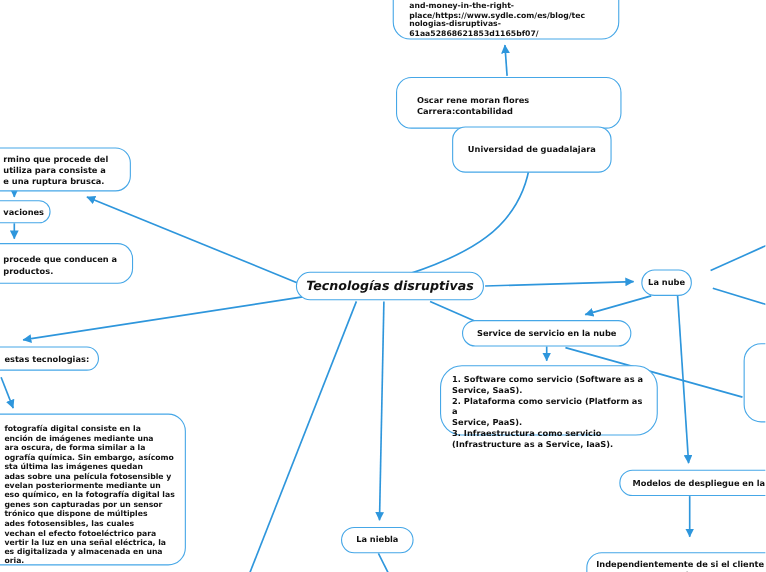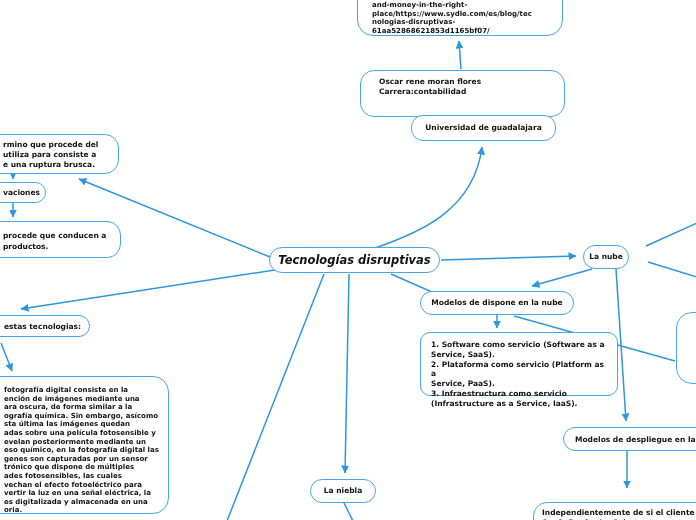--- a/index.html
+++ b/index.html
@@ -50,26 +50,26 @@
     </g>
   </svg>
 
   <div class="node small" style="left:357px;top:-20px;width:206px;height:56px;border-radius:16px;padding:20px 8px 0 14px;">
     <span class="txt">and-money-in-the-right-
 place/https://www.sydle.com/es/blog/tec
 nologias-disruptivas-
 61aa52868621853d1165bf07/</span>
   </div>
 
-  <div class="node" style="left:360px;top:70px;width:205px;height:47px;border-radius:14px;padding:6px 6px 0 18px;">
+  <div class="node" style="left:360px;top:70px;width:205px;height:47px;border-radius:14px;padding:16px 6px 0 18px;">
     <span class="txt">Oscar rene moran flores
 Carrera:contabilidad</span>
   </div>
 
-  <div class="node ctr" style="left:411px;top:115px;width:145px;height:26px;align-items:center;">
+  <div class="node ctr" style="left:411px;top:115px;width:145px;height:42px;align-items:center;">
     <span class="txt">Universidad de guadalajara</span>
   </div>
 
   <div class="node ctr central" style="left:269px;top:247px;width:171px;height:26px;">
     <span class="txt">Tecnologías disruptivas</span>
   </div>
 
   <div class="node" style="left:-24px;top:134px;width:143px;height:40px;border-radius:14px;padding:5px 0 0 26px;">
     <span class="txt">rmino que procede del
 utiliza para consiste a
@@ -105,24 +105,24 @@
 vertir la luz en una señal eléctrica, la
 es digitalizada y almacenada en una
 oria.</span>
   </div>
 
   <div class="node ctr" style="left:583px;top:245px;width:46px;height:24px;">
     <span class="txt">La nube</span>
   </div>
 
   <div class="node ctr" style="left:420px;top:291px;width:154px;height:24px;">
-    <span class="txt">Modelos de dispone en la nube</span>
+    <span class="txt">Service de servicio en la nube</span>
   </div>
 
-  <div class="node" style="left:420px;top:332px;width:198px;height:64px;border-radius:10px;padding:7px 6px 0 10px;line-height:9.8px;">
+  <div class="node" style="left:400px;top:332px;width:198px;height:64px;border-radius:20px;padding:7px 6px 0 10px;line-height:9.8px;">
     <span class="txt">1. Software como servicio (Software as a
 Service, SaaS).
 2. Plataforma como servicio (Platform as a
 Service, PaaS).
 3. Infraestructura como servicio
 (Infrastructure as a Service, IaaS).</span>
   </div>
 
   <div class="node" style="left:676px;top:312px;width:46px;height:72px;border-radius:16px;">
     <span class="txt"></span>

